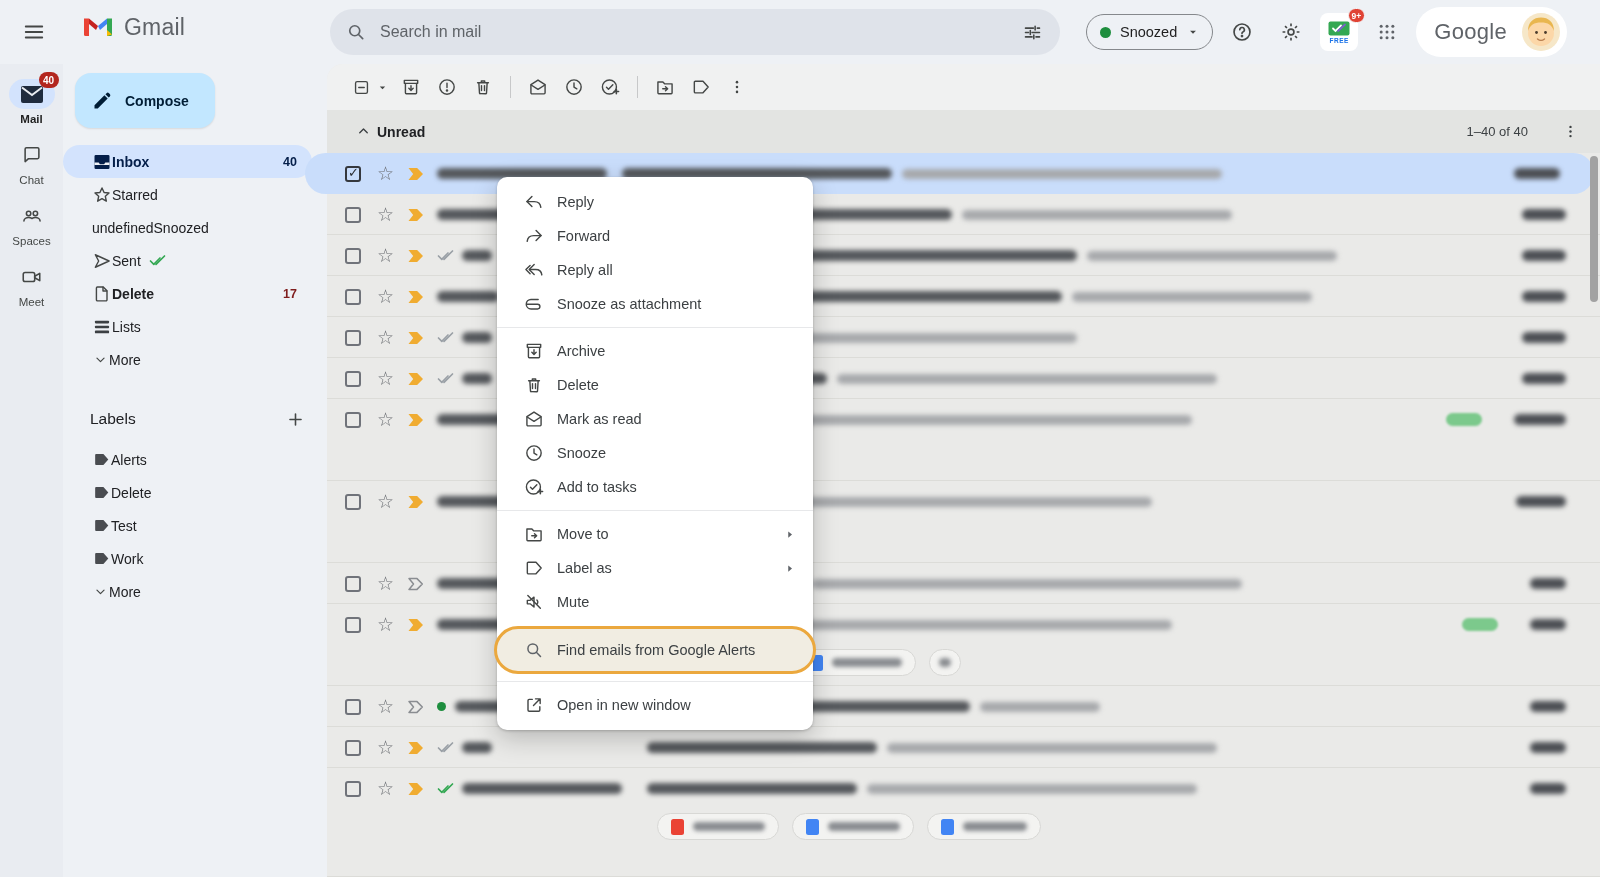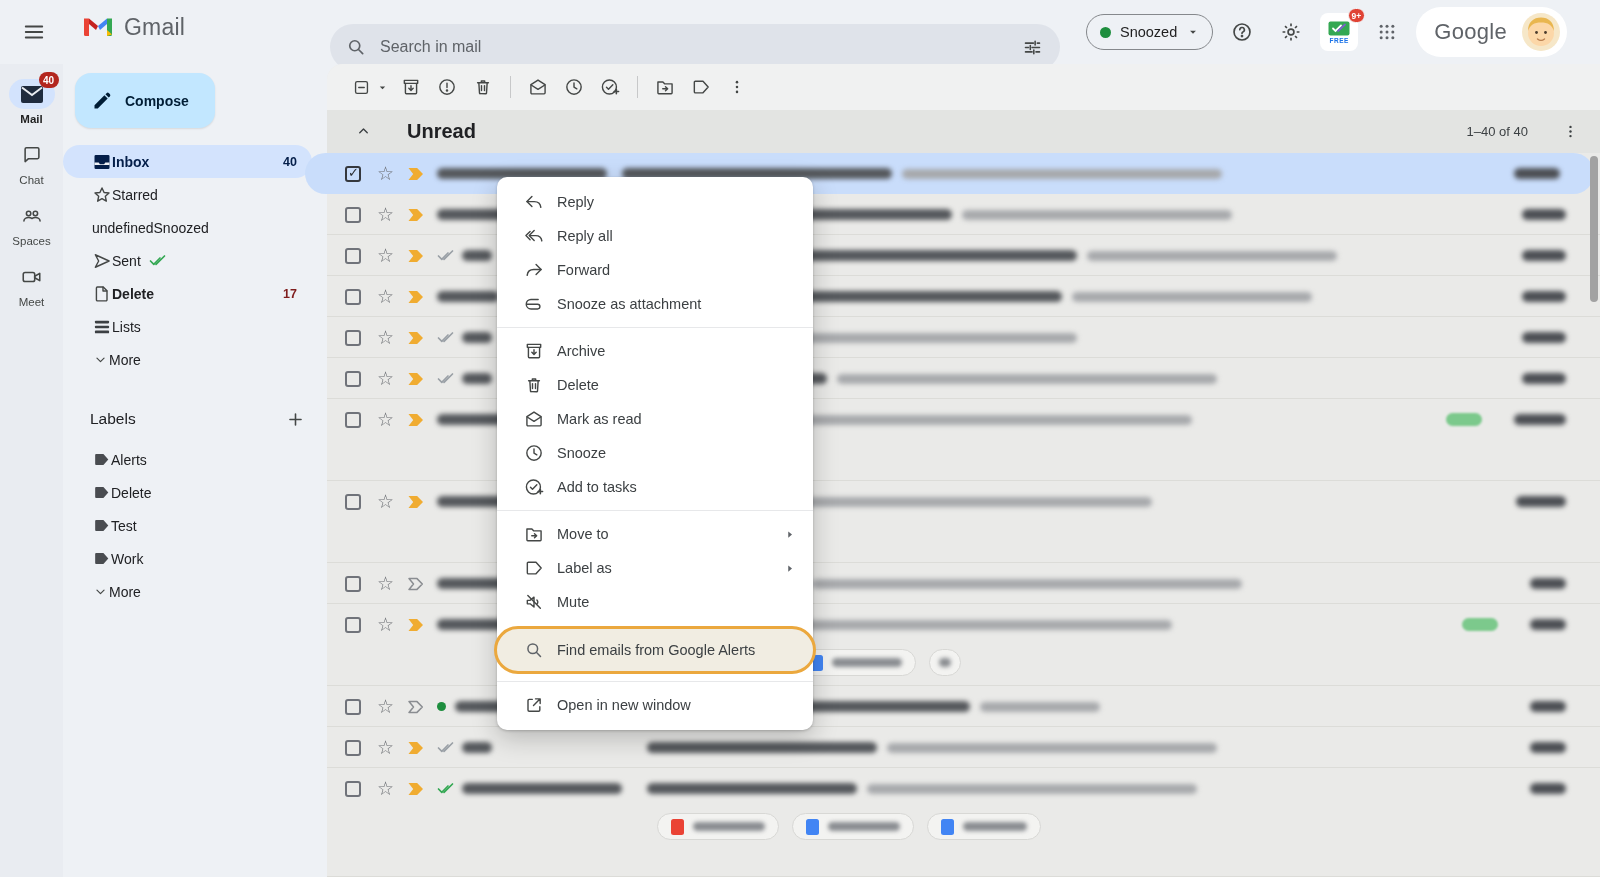--- a/index.html
+++ b/index.html
@@ -6,21 +6,21 @@
   html,body{width:1600px;height:877px;overflow:hidden}
   body{font-family:"Liberation Sans","DejaVu Sans",sans-serif;background:#eef1f5;color:#202124;position:relative}
   svg{display:block}
   .iconbtn{display:flex;align-items:center;justify-content:center;border-radius:50%;cursor:pointer}
 
   
   .topbar{position:absolute;top:0;left:0;width:1600px;height:64px;display:flex;align-items:center}
   .hamburger{position:absolute;left:14px;top:12px;width:40px;height:40px}
   .logo{position:absolute;left:82px;top:14px;display:flex;align-items:flex-start;gap:10px}
   .logo-text{font-size:23px;color:#5f6368;letter-spacing:.2px}
-  .searchbar{position:absolute;left:330px;top:24px;width:730px;height:46px;background:#dfe3ea;border-radius:24px;display:flex;align-items:center;padding:0 8px 0 16px}
+  .searchbar{position:absolute;left:330px;top:9px;width:730px;height:46px;background:#dfe3ea;border-radius:24px;display:flex;align-items:center;padding:0 8px 0 16px}
   .searchbar input{border:none;background:transparent;outline:none;flex:1;font-size:16px;color:#3c4043;margin-left:14px;font-family:inherit}
   .searchbar input::placeholder{color:#5f6368}
   .top-right{position:absolute;left:1086px;top:0;height:64px;display:flex;align-items:center;gap:9px}
   .status-chip{display:flex;align-items:center;gap:9px;border:1px solid #85888c;border-radius:18px;height:36px;padding:0 12px 0 13px;background:transparent;cursor:pointer}
   .status-dot{width:11px;height:11px;border-radius:50%;background:#1e8e3e}
   .status-label{font-size:14.5px;color:#1f1f1f}
   .ext-btn{position:relative;width:38px;height:38px;background:#fff;border-radius:8px;display:flex;flex-direction:column;align-items:center;justify-content:center;cursor:pointer}
   .ext-free{font-size:6.5px;font-weight:bold;color:#1a73e8;letter-spacing:.5px;margin-top:1px}
   .ext-badge{position:absolute;top:-5px;right:-7px;min-width:17px;height:15px;background:#e04335;color:#fff;font-size:8.5px;font-weight:bold;border-radius:8px;display:flex;align-items:center;justify-content:center;padding:0 3px;border:1.5px solid #f3f5f8}
   .account-pill{display:flex;align-items:center;gap:14px;background:#fff;border-radius:26px;height:50px;padding:0 6px 0 18px;cursor:pointer}
@@ -49,21 +49,21 @@
   .labels-title{font-size:15.5px;color:#202124}
   .labels-add{margin-left:auto;margin-right:22px;cursor:pointer}
 
   
   .main{position:absolute;left:327px;top:64px;right:0;bottom:0;background:#eaeae8;border-top-left-radius:16px}
   .toolbar{height:46px;background:#f0f1f1;border-top-left-radius:16px;display:flex;align-items:center;padding-left:16px}
   .tb-btn{width:36px;height:36px}
   .tb-sep{width:1px;height:22px;background:#c7c8c9;margin:0 9px}
   .sel-caret{margin-left:-6px;margin-right:2px;cursor:pointer}
   .list-head{height:43px;background:#e3e4e2;display:flex;align-items:center;padding:0 16px 0 24px}
-  .list-title{font-size:20px;font-weight:bold;color:#202124;margin-left:32px}
+  .list-title{font-size:14px;font-weight:bold;color:#202124;margin-left:2px}
   .pagination{margin-left:auto;font-size:13px;color:#3c4043;margin-right:28px}
   .rows{position:relative}
   .row{position:relative;border-bottom:1px solid #dcdcd8;cursor:pointer}
   .row.sel{margin-left:-22px;margin-right:6px;border-radius:28px;background:#c9ddfb;border-bottom:none}
   .line1{height:41px;display:flex;align-items:center;padding:0 34px 0 18px}
   .row.sel .line1{padding-left:40px}
   .cb{width:16px;height:16px;border:2px solid #70737a;border-radius:3px;margin-right:16px;flex:none;position:relative}
   .cb.checked{border-color:#35383d}
   .cb.checked::after{content:"✓";position:absolute;left:1px;top:-3px;font-size:13px;font-weight:bold;color:#2b2e33}
   .star{font-size:19px;color:#6b6e73;margin-right:13px;line-height:1;flex:none}
@@ -767,35 +767,35 @@
         <svg width="20" height="20" viewBox="0 0 24 24" fill="none" stroke="#444746" stroke-width="1.7" stroke-linecap="round" stroke-linejoin="round">
           <path d="M9.5 5.5 3.5 11.5l6 6"></path>
           <path d="M3.5 11.5h8.8c4.3 0 7.4 2.7 7.9 6.9"></path>
         </svg>
       </span>
       <span>Reply</span>
     </div>
     <div class="mi">
       <span>
         <svg width="20" height="20" viewBox="0 0 24 24" fill="none" stroke="#444746" stroke-width="1.7" stroke-linecap="round" stroke-linejoin="round">
+          <path d="M14.5 5.5l6 6-6 6"></path>
+          <path d="M20.5 11.5h-8.8c-4.3 0-7.4 2.7-7.9 6.9"></path>
+        </svg>
+      </span>
+      <span>Forward</span>
+    </div>
+    <div class="mi">
+      <span>
+        <svg width="20" height="20" viewBox="0 0 24 24" fill="none" stroke="#444746" stroke-width="1.7" stroke-linecap="round" stroke-linejoin="round">
           <path d="M7.3 6.5l-5 5 5 5"></path>
           <path d="M12.2 5.5l-6 6 6 6"></path>
           <path d="M6.8 11.5h7.2c4 0 6.9 2.5 7.4 6.4"></path>
         </svg>
       </span>
       <span>Reply all</span>
-    </div>
-    <div class="mi">
-      <span>
-        <svg width="20" height="20" viewBox="0 0 24 24" fill="none" stroke="#444746" stroke-width="1.7" stroke-linecap="round" stroke-linejoin="round">
-          <path d="M14.5 5.5l6 6-6 6"></path>
-          <path d="M20.5 11.5h-8.8c-4.3 0-7.4 2.7-7.9 6.9"></path>
-        </svg>
-      </span>
-      <span>Forward</span>
     </div>
     <div class="mi">
       <span>
         <svg width="20" height="20" viewBox="0 0 24 24" fill="none" stroke="#444746" stroke-width="1.7" stroke-linecap="round" stroke-linejoin="round">
           <path d="M4 12.3h12.3a2.8 2.8 0 0 1 0 5.6H8.4a5.7 5.7 0 0 1 0-11.4H17"></path>
         </svg>
       </span>
       <span>Snooze as attachment</span>
     </div>
     <div class="mdiv"></div>

